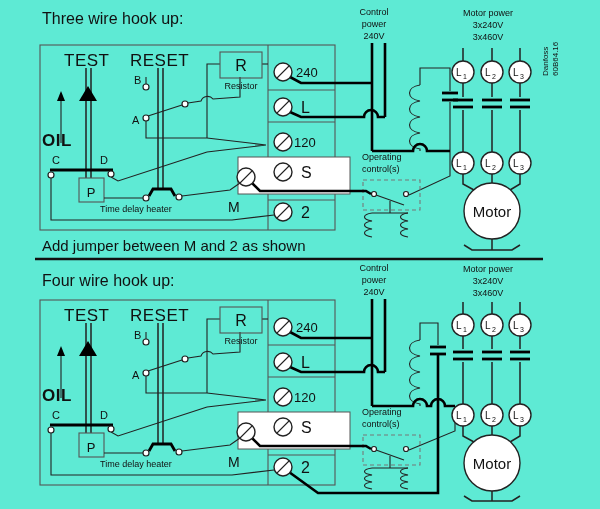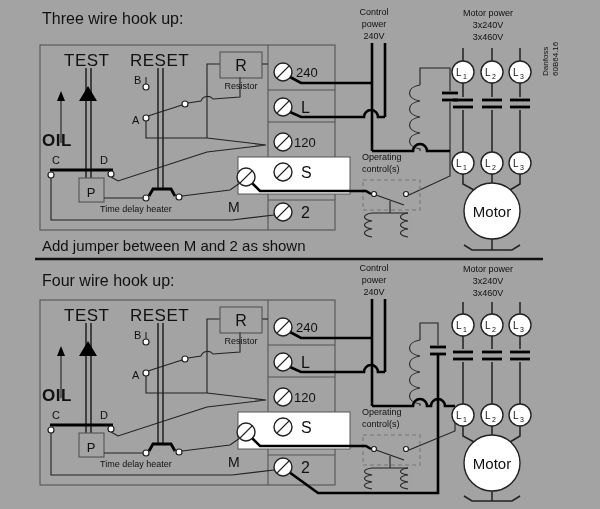--- a/index.html
+++ b/index.html
@@ -1,16 +1,16 @@
 <!DOCTYPE html>
 <html><head>
 <meta charset="utf-8">
 <style>
   html,body{margin:0;padding:0;background:#fff;}
-  .canvas{position:relative;width:600px;height:509px;background:#a3a3a3;overflow:hidden;
+  .canvas{position:relative;width:600px;height:509px;background:#5eead4;overflow:hidden;
           font-family:"Liberation Sans",sans-serif;}
   svg{position:absolute;left:0;top:0;}
   svg text{fill:#111;font-family:"Liberation Sans",sans-serif;}
   .t9{font-size:9px;}
   .t10{font-size:10px;}
   .t11{font-size:11px;}
   .t13{font-size:13px;}
   .t14{font-size:14px;}
   .t15{font-size:15px;}
   .t16{font-size:16px;}

